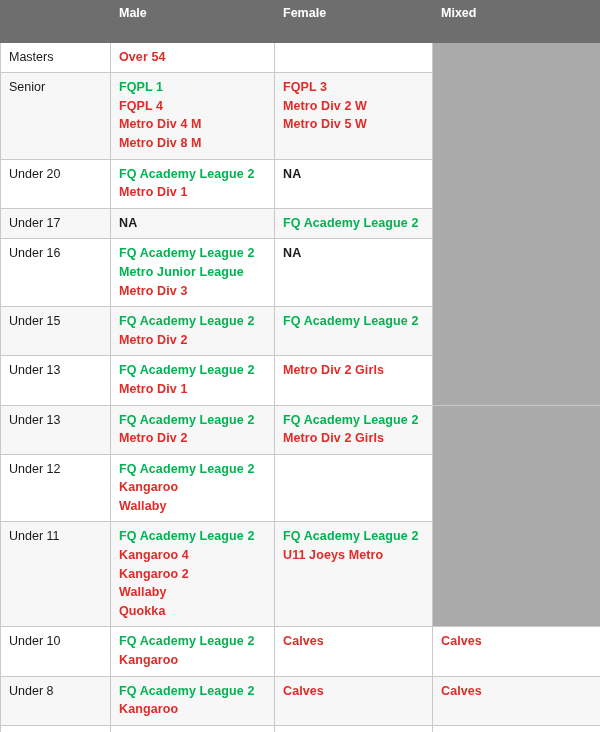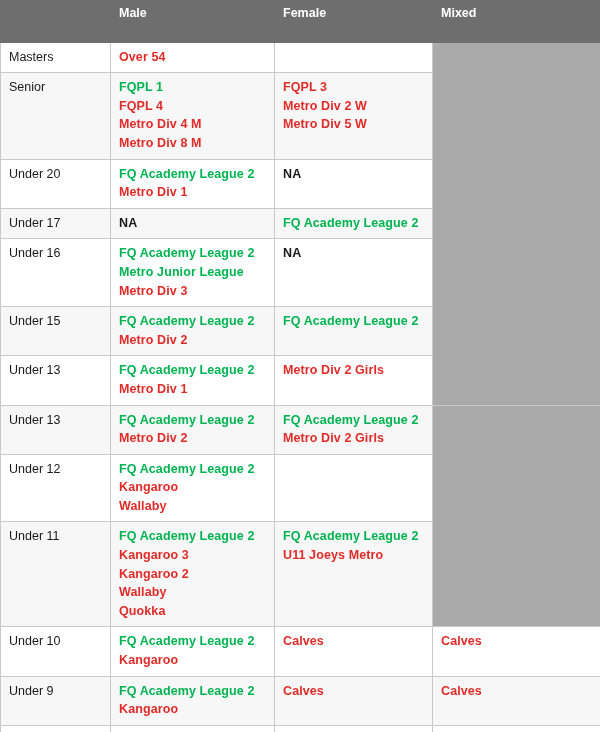--- a/index.html
+++ b/index.html
@@ -184,21 +184,21 @@
           <span class="entry tone-green">FQ Academy League 2</span>
           <span class="entry tone-red">Kangaroo</span>
           <span class="entry tone-red">Wallaby</span>
         </td>
         <td class="entry-cell"></td>
       </tr>
       <tr class="row-even">
         <td class="age-cell">Under 11</td>
         <td class="entry-cell">
           <span class="entry tone-green">FQ Academy League 2</span>
-          <span class="entry tone-red">Kangaroo 3</span>
+          <span class="entry tone-red">Kangaroo 4</span>
           <span class="entry tone-red">Kangaroo 2</span>
           <span class="entry tone-red">Wallaby</span>
           <span class="entry tone-red">Quokka</span>
         </td>
         <td class="entry-cell">
           <span class="entry tone-green">FQ Academy League 2</span>
           <span class="entry tone-red">U11 Joeys Metro</span>
         </td>
       </tr>
       <tr class="row-odd">
@@ -208,21 +208,21 @@
           <span class="entry tone-red">Kangaroo</span>
         </td>
         <td class="entry-cell">
           <span class="entry tone-red">Calves</span>
         </td>
         <td class="entry-cell">
           <span class="entry tone-red">Calves</span>
         </td>
       </tr>
       <tr class="row-even">
-        <td class="age-cell">Under 9</td>
+        <td class="age-cell">Under 8</td>
         <td class="entry-cell">
           <span class="entry tone-green">FQ Academy League 2</span>
           <span class="entry tone-red">Kangaroo</span>
         </td>
         <td class="entry-cell">
           <span class="entry tone-red">Calves</span>
         </td>
         <td class="entry-cell">
           <span class="entry tone-red">Calves</span>
         </td>

